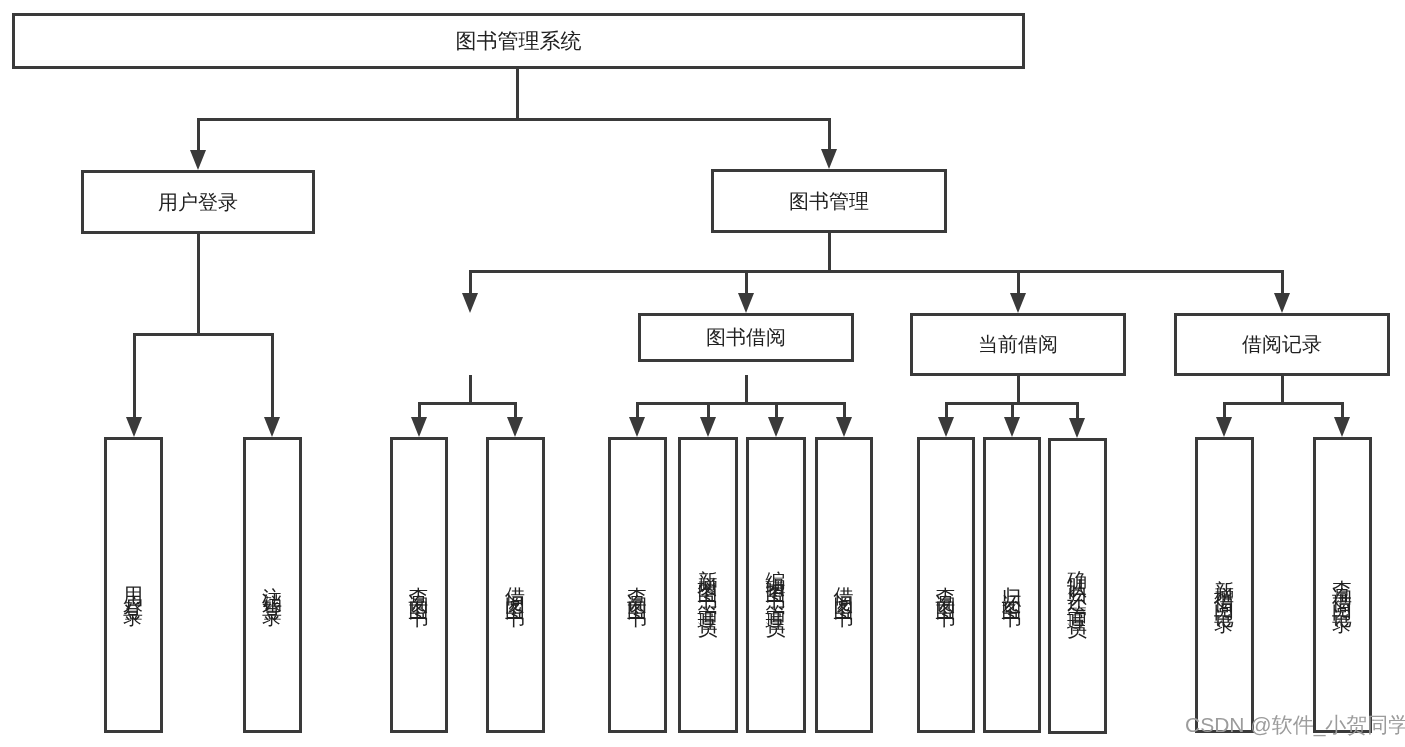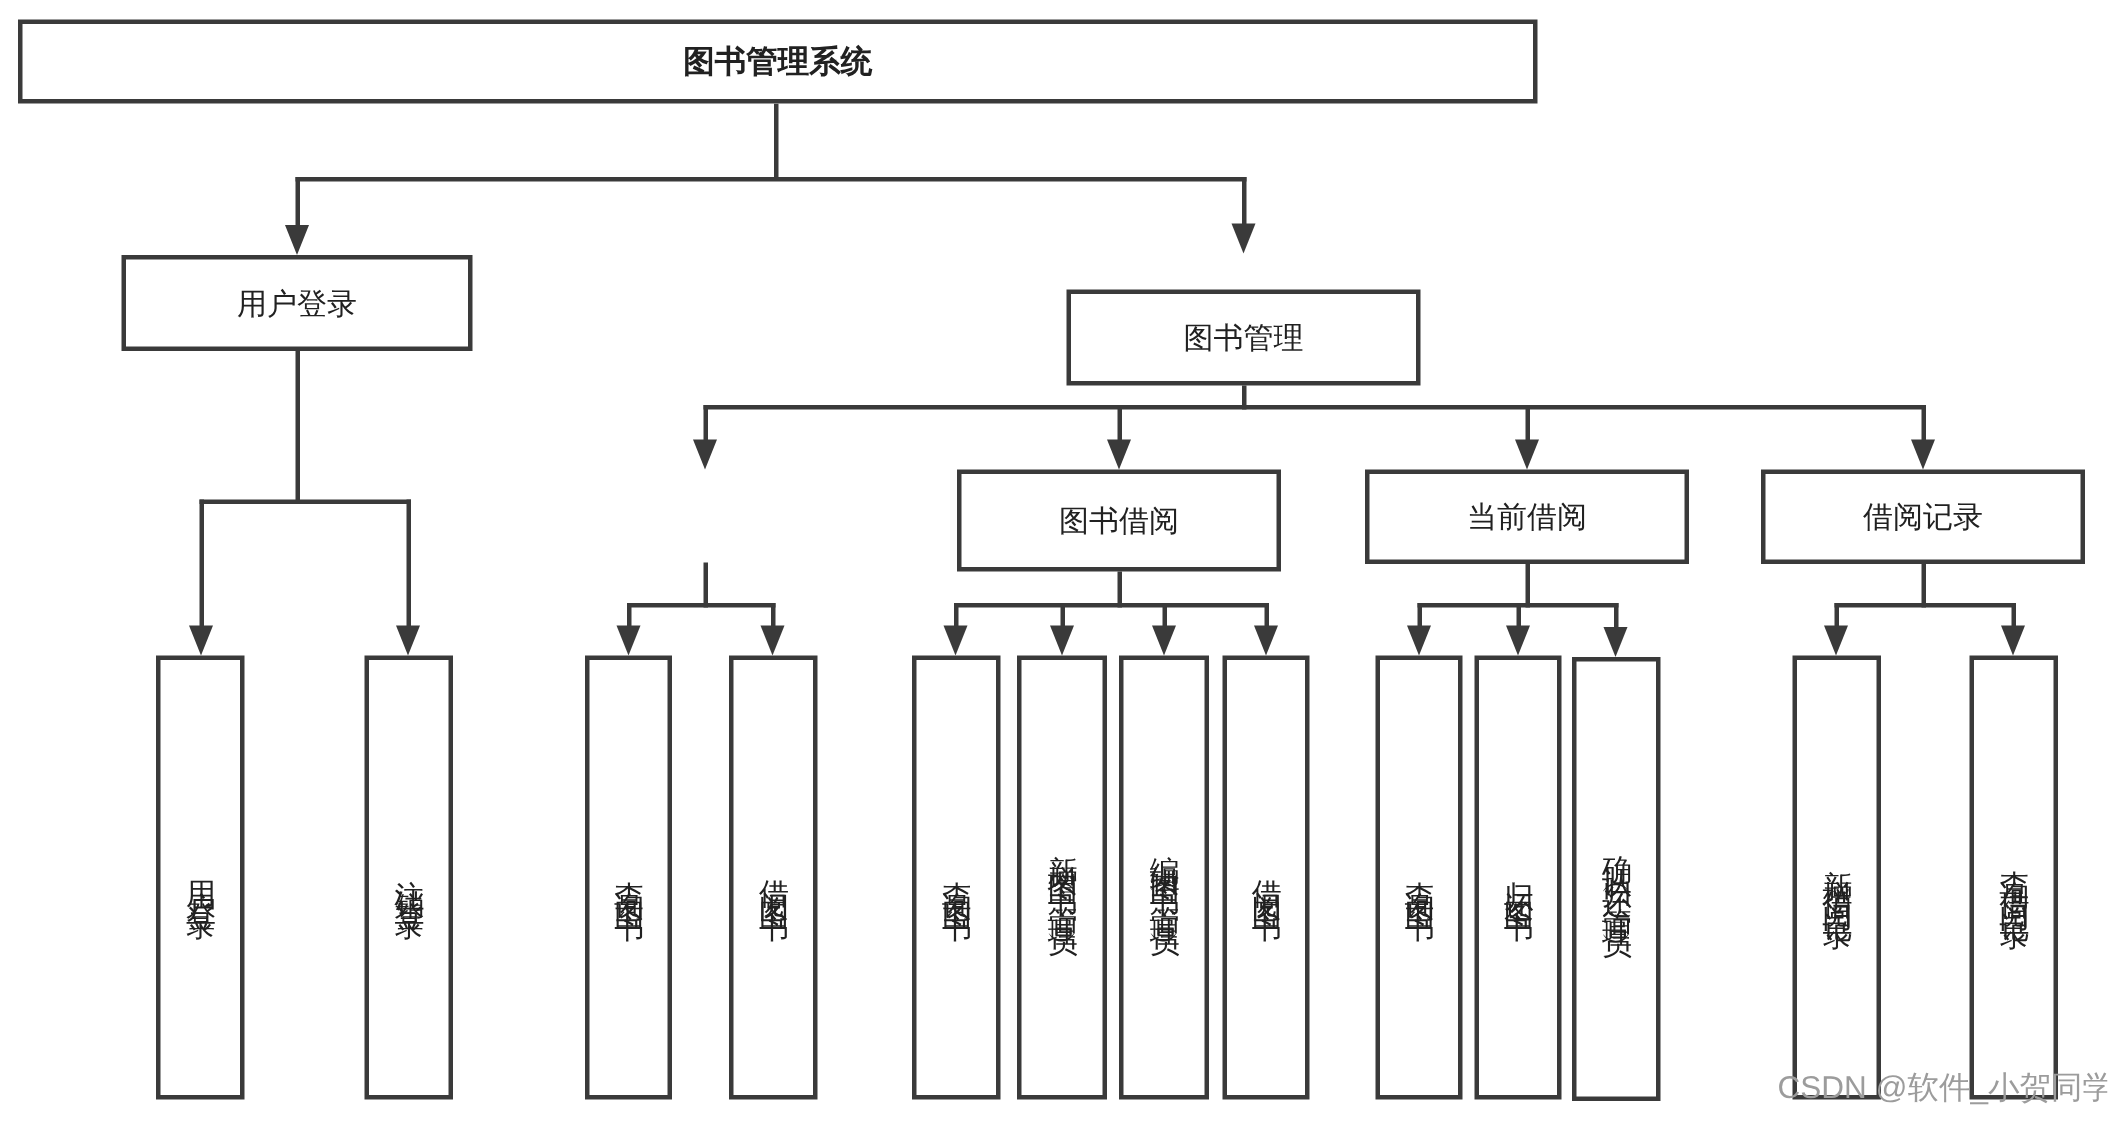--- a/index.html
+++ b/index.html
@@ -48,32 +48,32 @@
     font-size:21px;
     white-space:nowrap;
     z-index:6;
   }
 </style>
 </head>
 <body>
 
 <div id="canvas">
 
-  <div class="box" style="left:12px;top:13px;width:1013px;height:56px;font-size:21px;font-weight:bold;">
+  <div class="box" style="left:12px;top:13px;width:1013px;height:56px;font-size:21px;">
     <span>图书管理系统</span>
   </div>
 
   <div class="box" style="left:81px;top:170px;width:234px;height:64px;">
     <span>用户登录</span>
   </div>
-  <div class="box" style="left:711px;top:169px;width:236px;height:64px;margin-top:24px;">
+  <div class="box" style="left:711px;top:169px;width:236px;height:64px;">
     <span>图书管理</span>
   </div>
 
-  <div class="box" style="left:638px;top:313px;width:216px;height:68px;">
+  <div class="box" style="left:638px;top:313px;width:216px;height:49px;">
     <span>图书借阅</span>
   </div>
   <div class="box" style="left:910px;top:313px;width:216px;height:63px;">
     <span>当前借阅</span>
   </div>
   <div class="box" style="left:1174px;top:313px;width:216px;height:63px;">
     <span>借阅记录</span>
   </div>
 
   <div class="box" style="left:104px;top:437px;width:59px;height:296px;">

